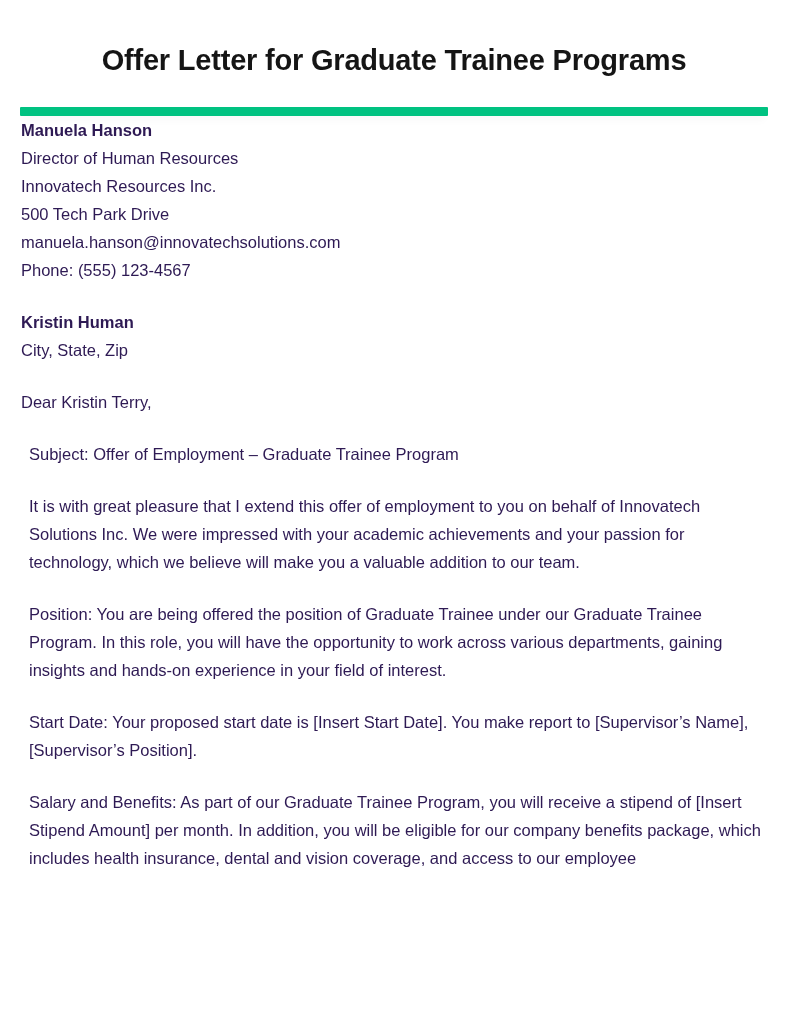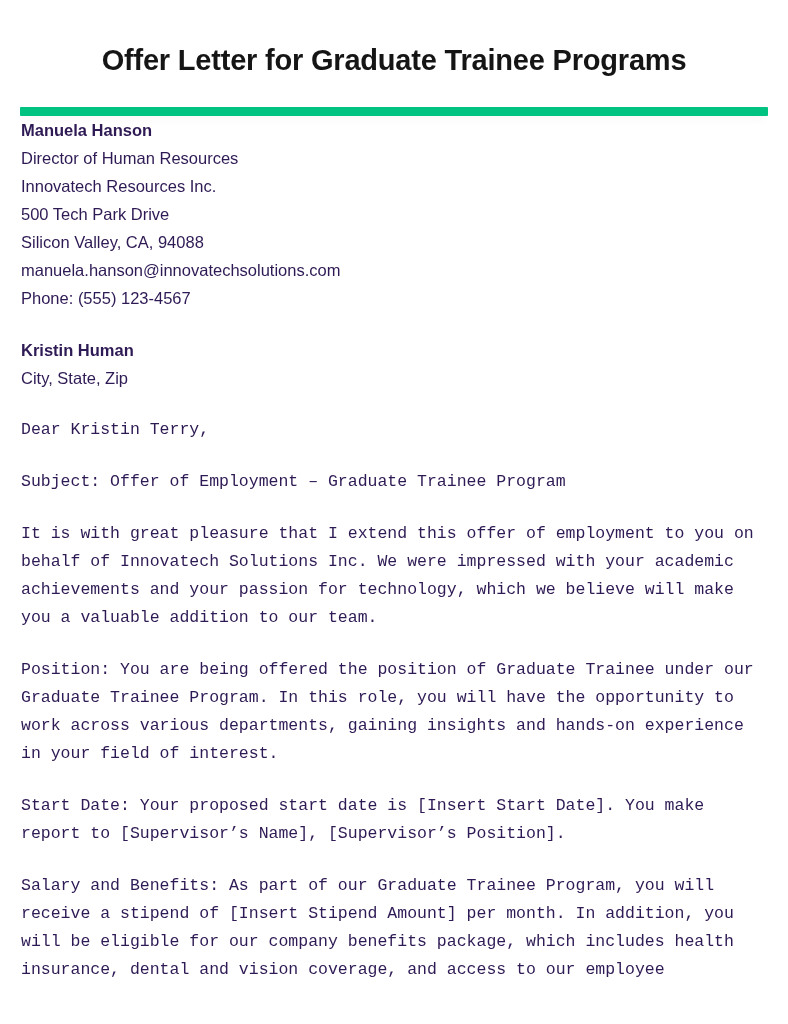--- a/index.html
+++ b/index.html
@@ -56,24 +56,24 @@
   }
   .spacer-block {
     height: 24px;
   }
   .para {
     font-size: 16.5px;
     line-height: 28px;
     margin: 0;
     padding: 0;
     max-width: 739px;
-    font-family: Liberation Mono, monospace;
   }
   .para + .para {
     margin-top: 24px;
+    margin-left: 8px;
   }
   .greeting {
     margin-top: 24px;
   }
   .subject {
     margin-top: 24px;
   }
 </style>
 </head>
 <body>
@@ -86,21 +86,20 @@
     <div class="divider"></div>
   </div>
 
   <div class="body-wrap">
 
     <div class="addr-block">
       <div class="line line-name">Manuela Hanson</div>
       <div class="line">Director of Human Resources</div>
       <div class="line">Innovatech Resources Inc.</div>
       <div class="line">500 Tech Park Drive</div>
-      <div class="line">Silicon Valley, CA, 94088</div>
       <div class="line">manuela.hanson@innovatechsolutions.com</div>
       <div class="line">Phone: (555) 123-4567</div>
     </div>
 
     <div class="spacer-block"></div>
 
     <div class="addr-block">
       <div class="line line-name">Kristin Human</div>
       <div class="line">City, State, Zip</div>
     </div>

